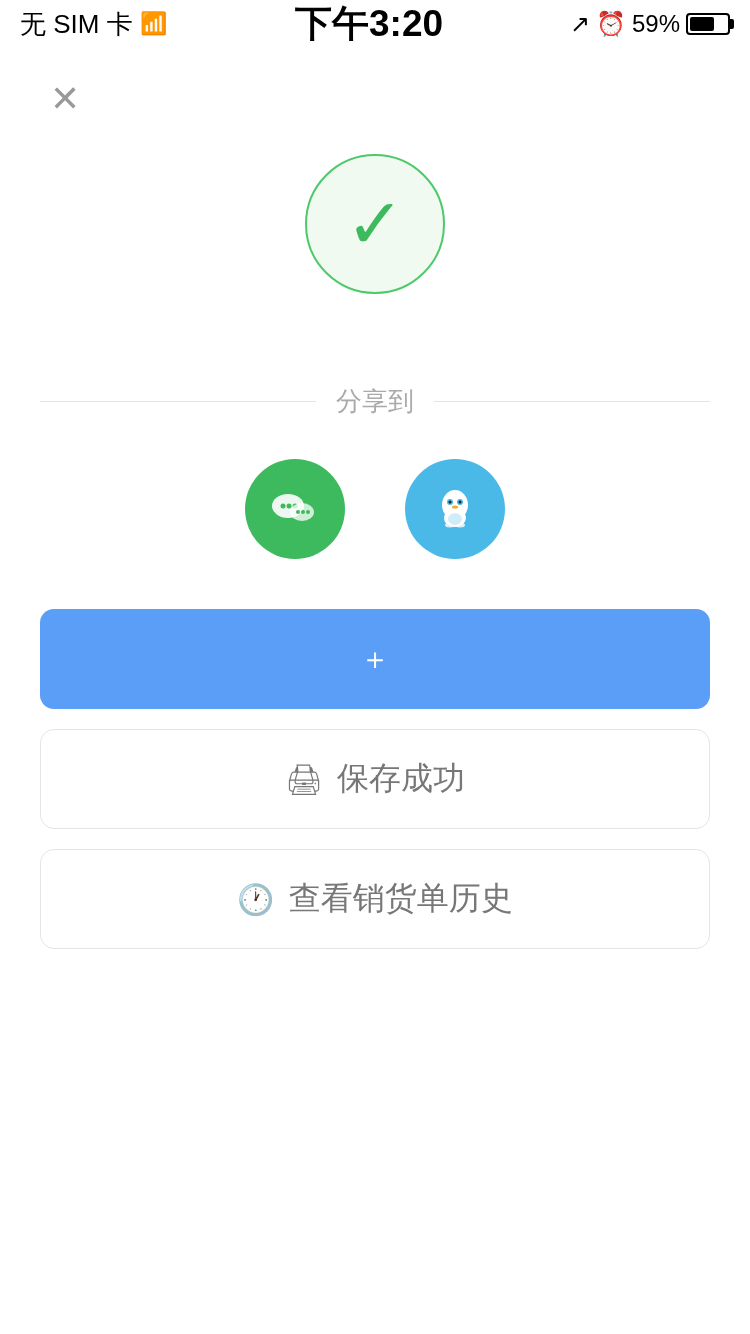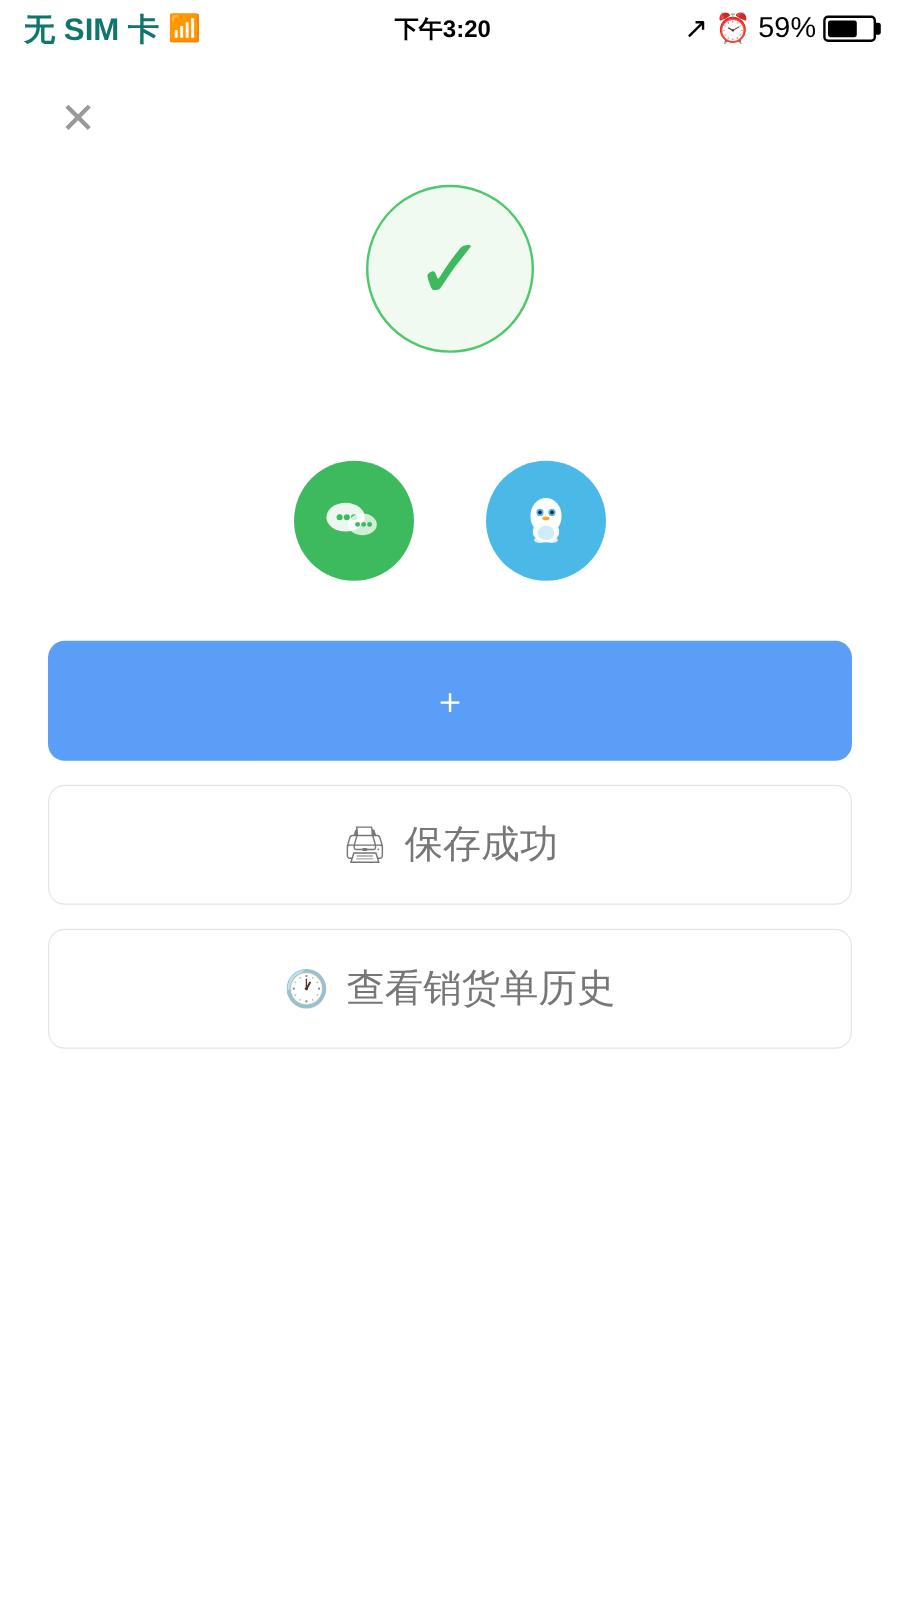--- a/index.html
+++ b/index.html
@@ -19,25 +19,25 @@
       justify-content: space-between;
       align-items: center;
       padding: 10px 20px 6px 20px;
       height: 44px;
     }
     .status-left {
       display: flex;
       align-items: center;
       gap: 8px;
       font-size: 26px;
-      font-weight: 700;
-      color: #0f766e;
+      font-weight: 400;
+      color: #000000;
     }
     .status-center {
-      font-size: 20px;
+      font-size: 37px;
       font-weight: 600;
       color: #000;
     }
     .status-right {
       display: flex;
       align-items: center;
       gap: 6px;
       font-size: 24px;
       color: #000;
     }
@@ -239,20 +239,23 @@
     <span class="close-icon-shape">✕</span>
   </div>
 
   <div class="success-section">
     <div class="success-circle">
       <span class="checkmark">✓</span>
     </div>
   </div>
 
   <div class="share-section">
+    <div class="share-divider">
+      <span class="share-label">分享到</span>
+    </div>
     <div class="share-icons">
 
       <div class="share-icon-btn wechat-btn">
         <svg class="wechat-svg" viewBox="0 0 58 58" fill="none" xmlns="http://www.w3.org/2000/svg">
 
           <ellipse cx="22" cy="26" rx="16" ry="12" fill="white" opacity="0.9"></ellipse>
           <circle cx="17" cy="26" r="2.5" fill="#3dba5d"></circle>
           <circle cx="23" cy="26" r="2.5" fill="#3dba5d"></circle>
           <circle cx="29" cy="26" r="2.5" fill="#3dba5d"></circle>
           <ellipse cx="36" cy="32" rx="12" ry="9" fill="white" opacity="0.75"></ellipse>

